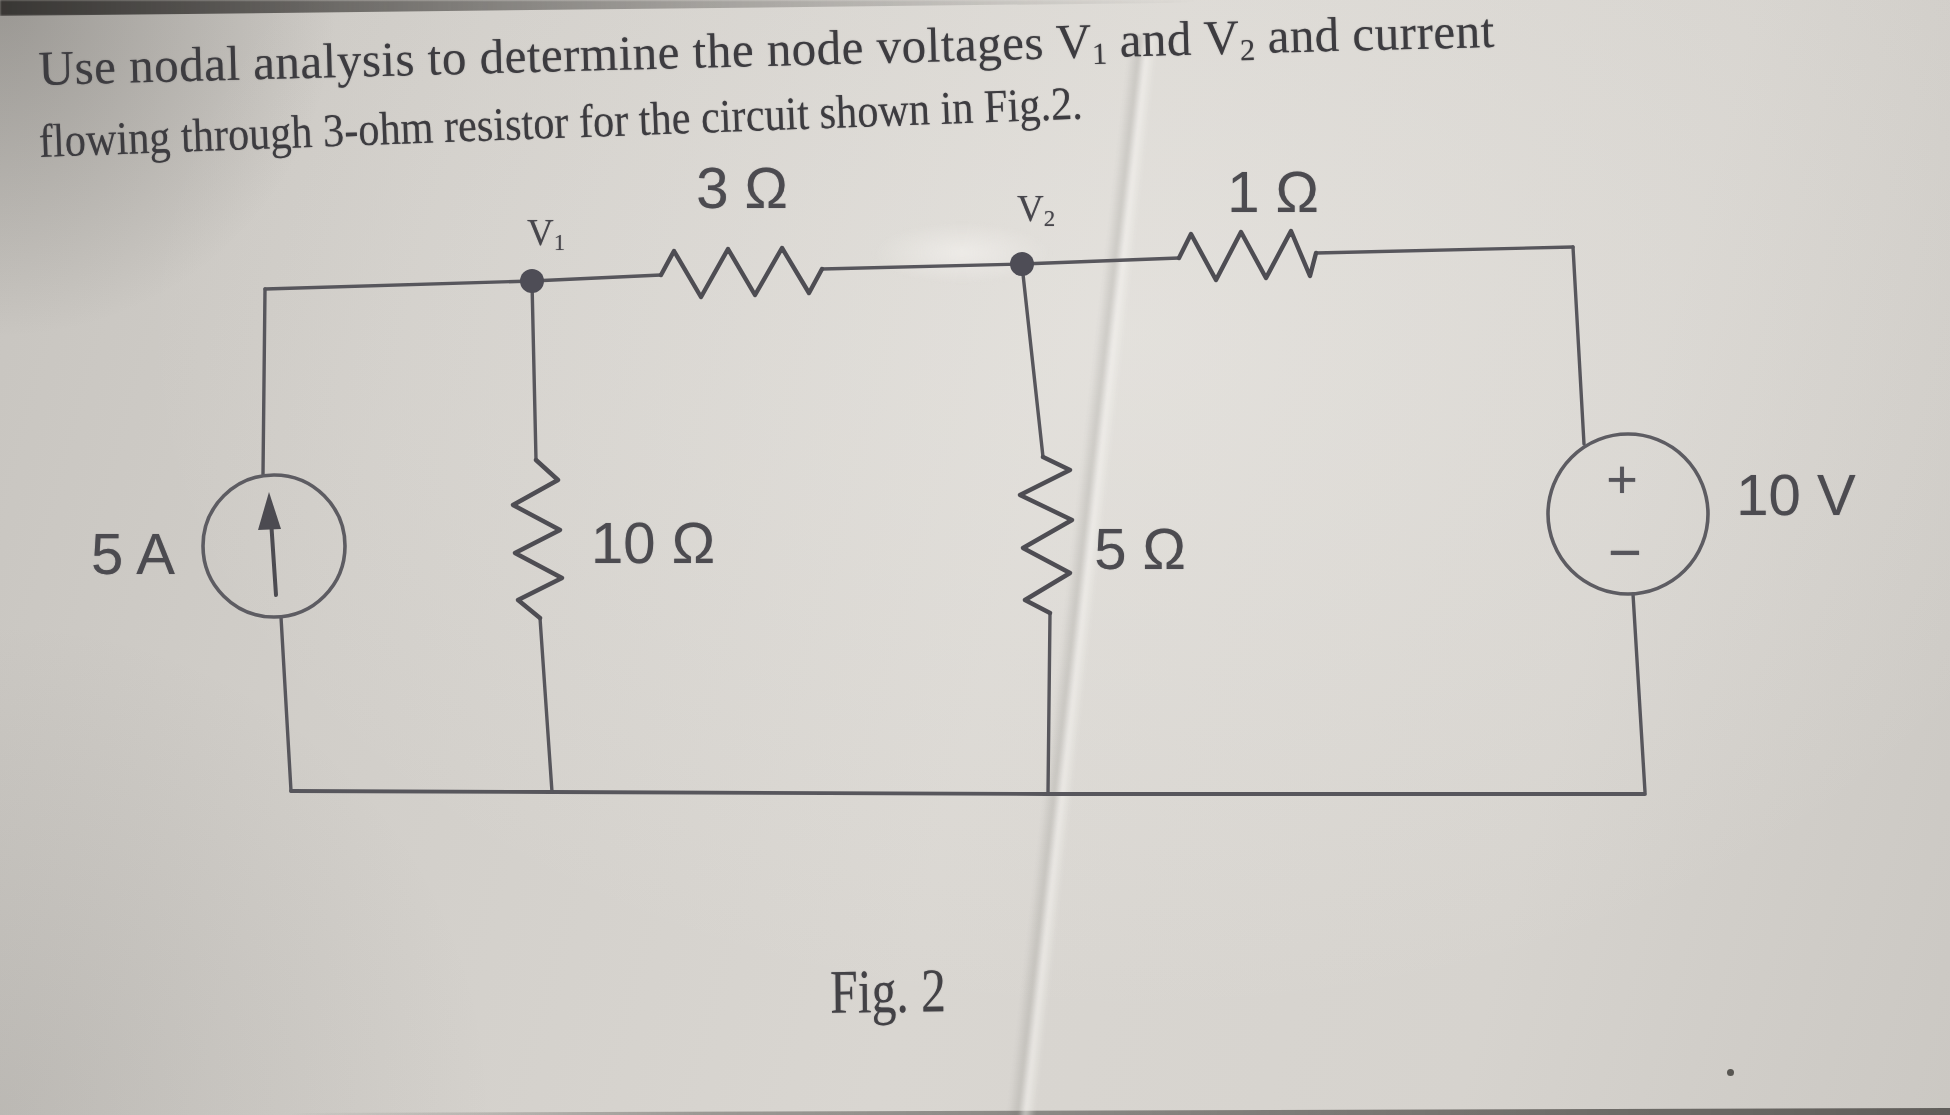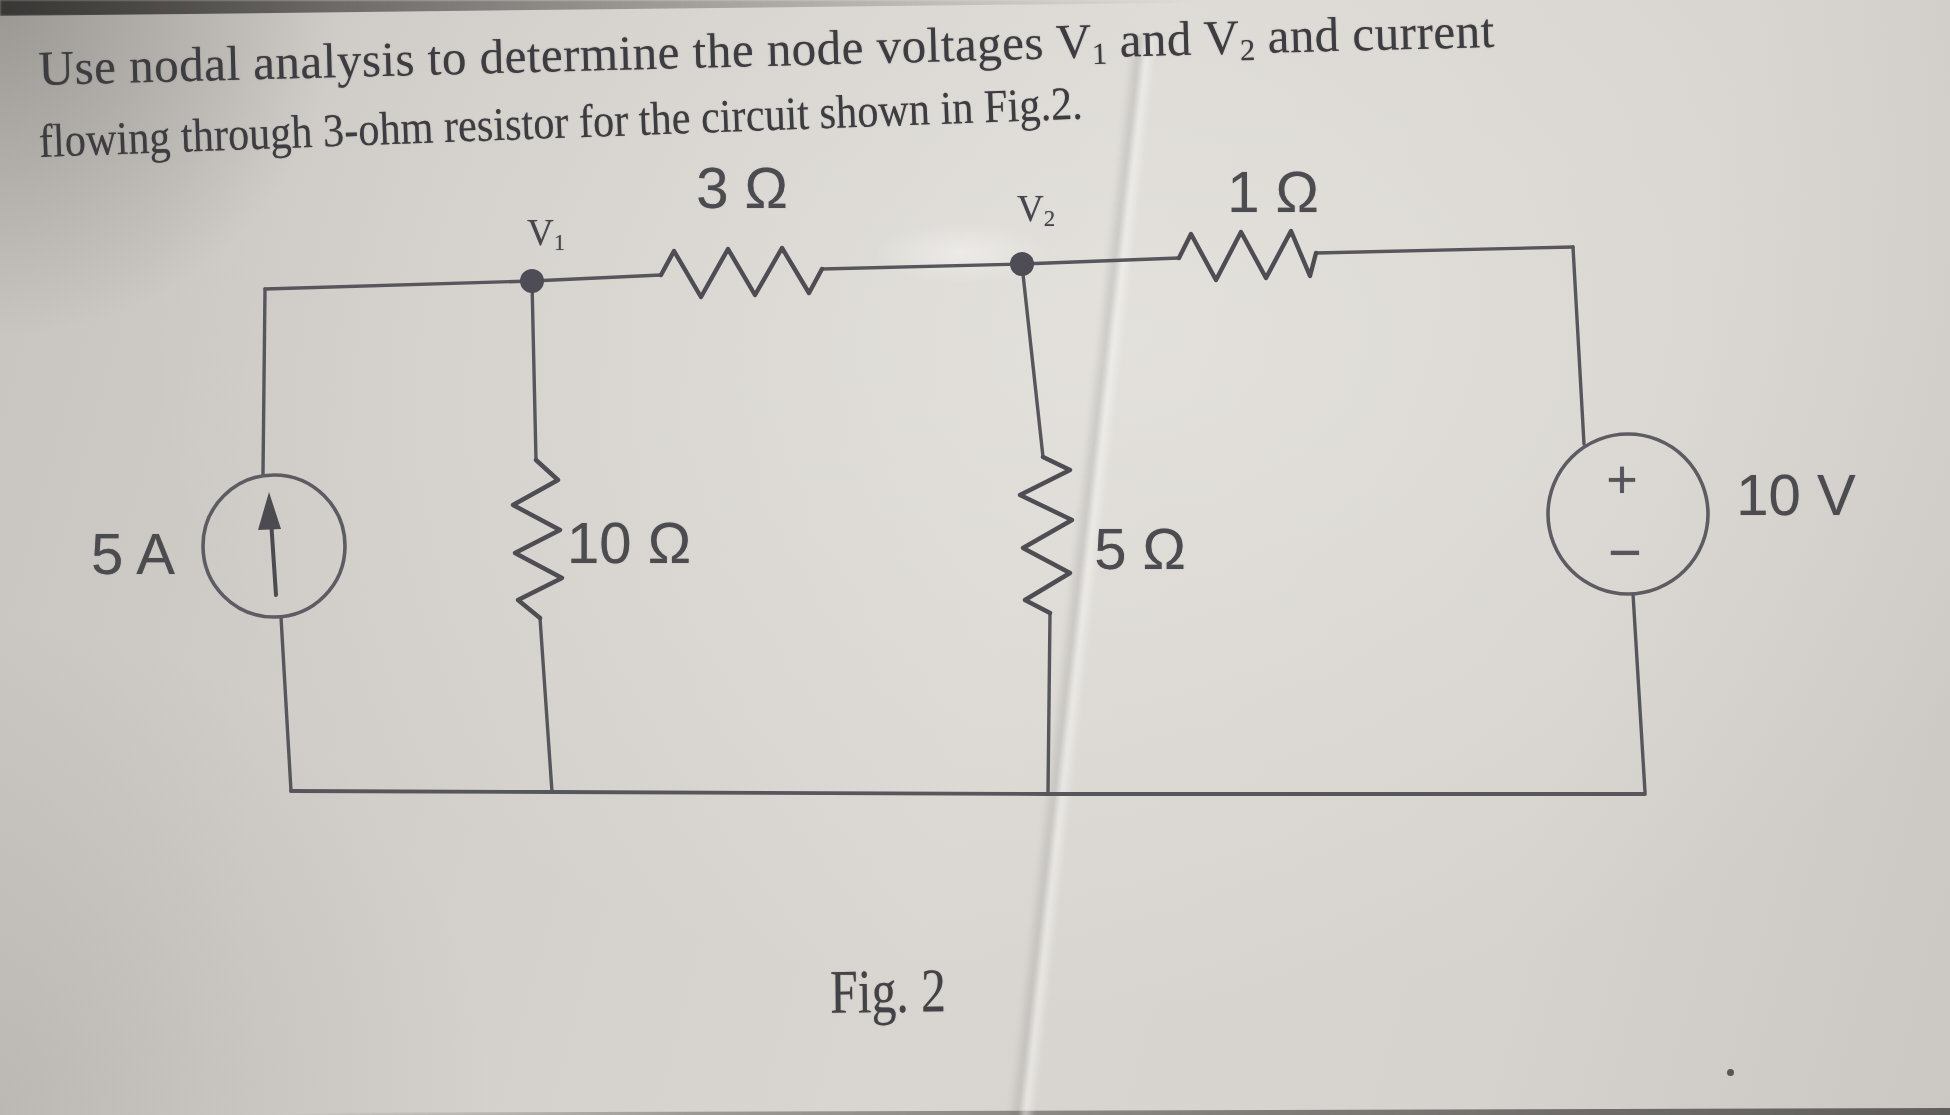--- a/index.html
+++ b/index.html
@@ -97,21 +97,21 @@
 
     <circle cx="532" cy="281" r="12" fill="#4e4d56"></circle>
     <circle cx="1022" cy="264" r="12" fill="#4e4d56"></circle>
   </svg>
 
   <div class="lbl it" style="left:546px;top:234px;"><span>V</span><sub class="vsub">1</sub></div>
   <div class="lbl it" style="left:1036px;top:210px;"><span>V</span><sub class="vsub">2</sub></div>
 
   <div class="lbl" style="left:742px;top:188px;">3 Ω</div>
   <div class="lbl" style="left:1237px;top:192px;margin-left:36px;">1 Ω</div>
-  <div class="lbl" style="left:629px;top:543px;">10 Ω</div>
+  <div class="lbl" style="left:653px;top:543px;">10 Ω</div>
   <div class="lbl" style="left:1140px;top:549px;">5 Ω</div>
   <div class="lbl" style="left:133px;top:554px;">5 A</div>
   <div class="lbl" style="left:1796px;top:495px;text-align:right;">10 V</div>
   <div class="lbl sign" style="left:1622px;top:479px;font-size:54px;">+</div>
   <div class="lbl sign" style="left:1625px;top:552px;font-size:58px;">−</div>
 
   <div class="caption">Fig. 2</div>
 
 </div>
 

